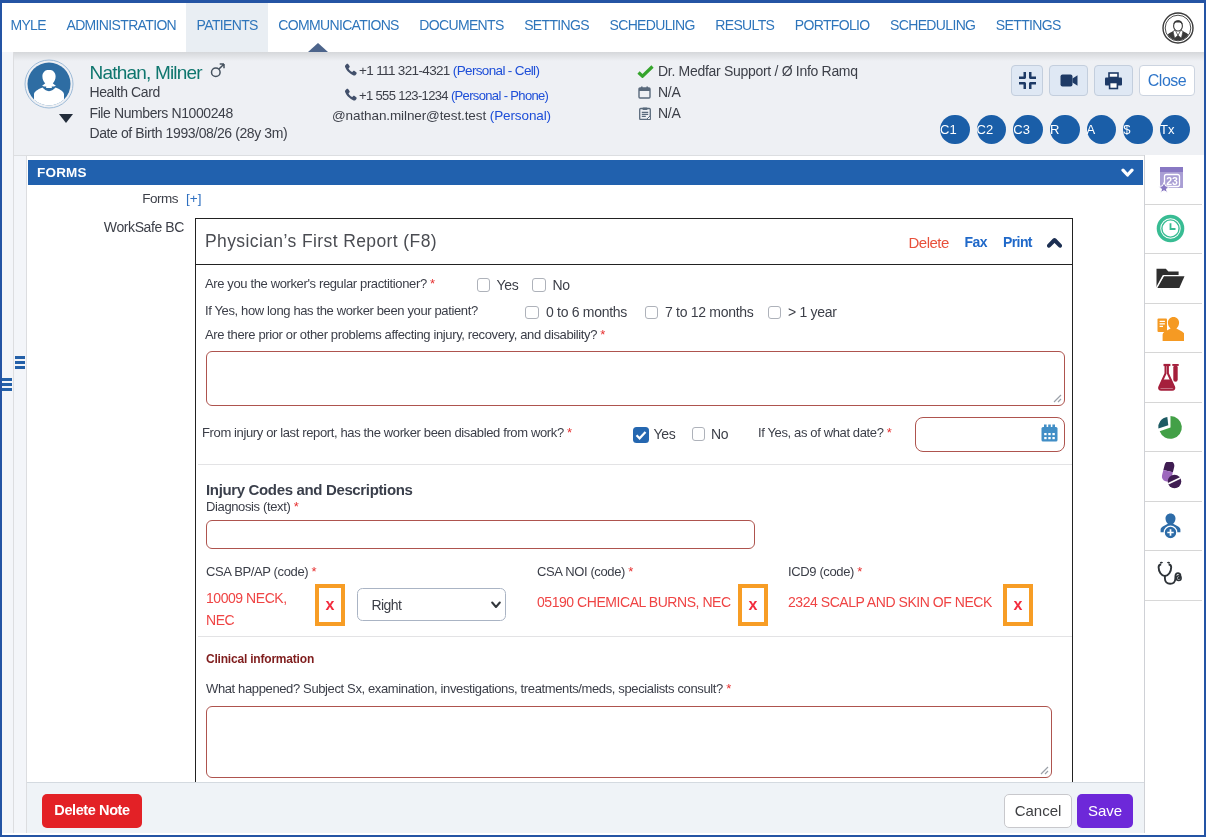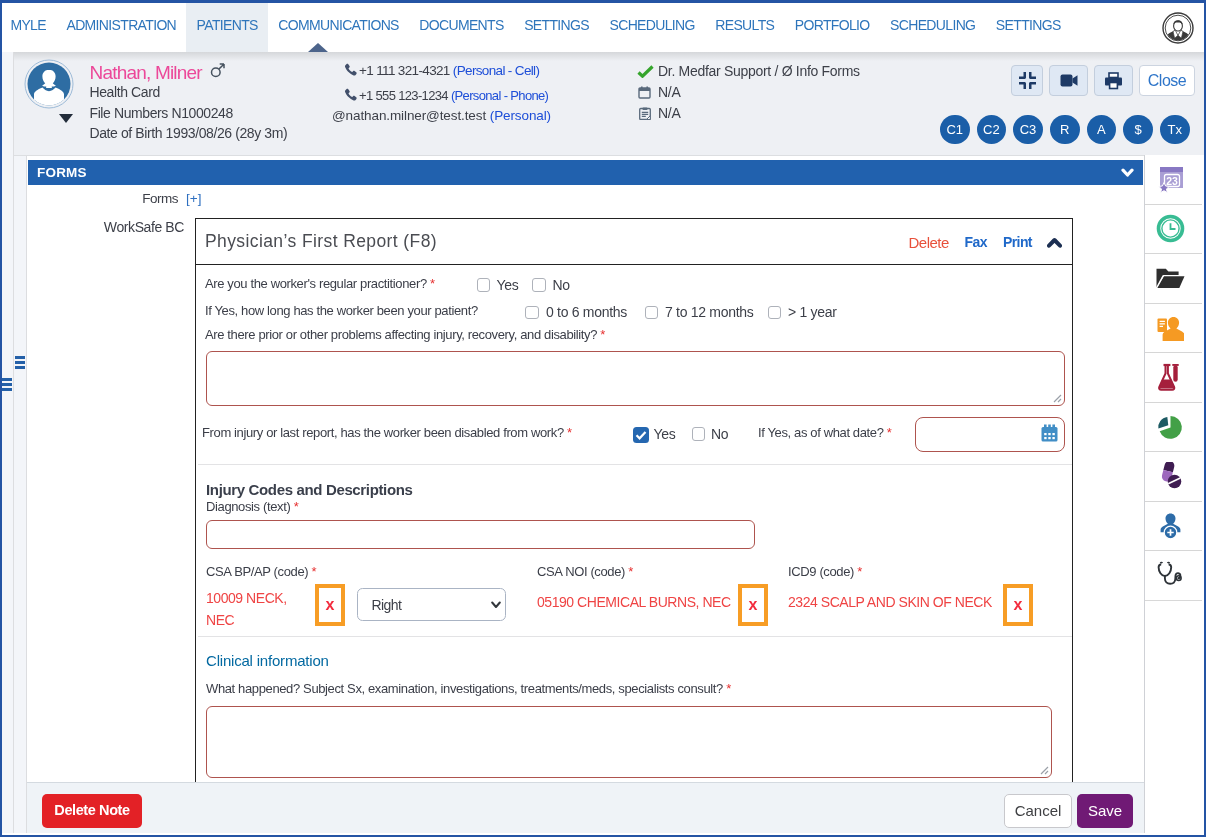--- a/index.html
+++ b/index.html
@@ -14,21 +14,21 @@
 #nav li{padding:0 10.25px;height:49.5px;line-height:45px;font-size:14px;letter-spacing:-0.65px;color:#2e75bb;white-space:nowrap}
 #nav li.act{background:#e9eef3}
 .tri-up{position:absolute;width:0;height:0;border-left:10.5px solid transparent;border-right:10.5px solid transparent;border-bottom:9.5px solid #4c648b}
 
 #phead{position:absolute;left:14px;top:52px;width:1189.5px;height:103.5px;background:linear-gradient(#d5d7da,#eef0f4 9px);border-bottom:1px solid #dcdee1}
 .dt{color:#3c3f48}
 .gt{color:#1d4ed8}
 
 .strip{position:absolute;background:#f3f5f9;border-right:1px solid #dcdde0}
 
-.circ{position:absolute;width:29.5px;height:29.5px;border-radius:50%;background:#1a5ea8;color:#fff;font-size:13px;text-align:center;line-height:30px}
+.circ{position:absolute;width:29.5px;height:29.5px;border-radius:50%;background:#1a5ea8;color:#fff;font-size:13px;text-align:left;line-height:30px}
 
 .hbtn{position:absolute;height:31px;background:#dfe8f4;border:1px solid #c3cedd;border-radius:4px;display:flex;align-items:center;justify-content:center}
 
 .cb{position:absolute;width:13.5px;height:13.5px;border:1.5px solid #aeb2ba;border-radius:3px;background:#fff}
 .q{position:absolute;font-size:13px;font-weight:normal;color:#3b3e48;white-space:nowrap;letter-spacing:-0.37px}
 .lab{position:absolute;font-size:14px;color:#3c3f48;white-space:nowrap;letter-spacing:-0.3px}
 .val{position:absolute;font-size:14px;color:#ef4444;white-space:nowrap;letter-spacing:-0.45px}
 .ast{color:#e63030}
 .redbox{position:absolute;border:1.5px solid #ae544e;border-radius:6px;background:#fff}
 .xbtn{position:absolute;width:30px;height:42px;border:4px solid #f79d25;background:#fff;color:#f32c3e;font-size:16px;font-weight:bold;text-align:center;line-height:33px}
@@ -96,21 +96,21 @@
 <circle cx="25" cy="25" r="21.5" fill="#2e6da3"></circle>
 <clipPath id="pav">
       <circle cx="25" cy="25" r="21.5"></circle>
     </clipPath>
 <g clip-path="url(#pav)" fill="#fff">
 <path d="M25 10.8c-4 0-6.6 2.9-6.6 6.6 0 2.6 1.1 5.3 2.8 6.9 0 0-1 1.6-3.1 2.1 1.3 1.1 3.1 1.3 4.2 1.2l-.2 1.5h5.8l-.2-1.5c1.1.1 2.9-.1 4.2-1.2-2.1-.5-3.1-2.1-3.1-2.1 1.7-1.6 2.8-4.3 2.8-6.9 0-3.7-2.6-6.6-6.6-6.6z"></path>
 <path d="M18.5 28.6c-5.3 1.9-8.5 4.5-8.5 7V47h30V35.6c0-2.5-3.2-5.1-8.5-7-1.5 1.9-3.8 3.6-6.5 3.6s-5-1.7-6.5-3.6z"></path>
 </g>
 </svg>
 <div class="abs" style="left:59px;top:114px;width:0;height:0;border-left:7px solid transparent;border-right:7px solid transparent;border-top:9px solid #222c3a"></div>
-<div class="abs" style="left:89.5px;top:62px;font-size:19px;letter-spacing:-0.8px;color:#ec4899">Nathan, Milner</div>
+<div class="abs" style="left:89.5px;top:62px;font-size:19px;letter-spacing:-0.8px;color:#0f766e">Nathan, Milner</div>
 <svg class="abs" style="left:210px;top:62px" width="16" height="16" viewBox="0 0 16 16">
     <circle cx="5.8" cy="10.2" r="4.3" fill="none" stroke="#46525f" stroke-width="1.5"></circle>
     <path d="M9 7 13.8 2.2M14 2h-4.3M14 2v4.3" stroke="#46525f" stroke-width="1.5" fill="none"></path>
   </svg>
 <div class="abs dt b" style="left:89.5px;top:84px;font-size:14px;letter-spacing:-0.4px">Health Card</div>
 <div class="abs dt" style="left:89.5px;top:104.5px;font-size:14px;letter-spacing:-0.4px"><span class="b">File Numbers</span> N1000248</div>
 <div class="abs dt" style="left:89.5px;top:124.5px;font-size:14px;letter-spacing:-0.4px"><span class="b">Date of Birth</span> 1993/08/26 (28y 3m)</div>
 
 <svg class="abs" style="left:343.5px;top:63px" width="13" height="13" viewBox="0 0 13 13">
     <path d="M2.6 1.1c.5-.4 1.3-.3 1.7.2l1.2 1.6c.4.5.3 1.2-.2 1.6l-.8.7c.3.8.8 1.6 1.5 2.3.7.7 1.5 1.2 2.3 1.5l.7-.8c.4-.5 1.1-.6 1.6-.2l1.6 1.2c.5.4.6 1.2.2 1.7l-.8 1c-.5.6-1.3.8-2 .5-1.8-.7-3.6-1.9-5.1-3.4C3 7.5 1.8 5.7 1.1 3.9c-.3-.7-.1-1.5.5-2z" fill="#42506b"></path>
@@ -118,21 +118,21 @@
 <div class="abs dt" style="left:359px;top:62.5px;font-size:13.5px;letter-spacing:-0.65px">+1 111 321-4321 <span class="gt">(Personal - Cell)</span></div>
 <svg class="abs" style="left:343.5px;top:88px" width="13" height="13" viewBox="0 0 13 13">
     <path d="M2.6 1.1c.5-.4 1.3-.3 1.7.2l1.2 1.6c.4.5.3 1.2-.2 1.6l-.8.7c.3.8.8 1.6 1.5 2.3.7.7 1.5 1.2 2.3 1.5l.7-.8c.4-.5 1.1-.6 1.6-.2l1.6 1.2c.5.4.6 1.2.2 1.7l-.8 1c-.5.6-1.3.8-2 .5-1.8-.7-3.6-1.9-5.1-3.4C3 7.5 1.8 5.7 1.1 3.9c-.3-.7-.1-1.5.5-2z" fill="#42506b"></path>
   </svg>
 <div class="abs dt" style="left:359px;top:87.5px;font-size:13px;letter-spacing:-0.65px">+1 555 123-1234 <span class="gt">(Personal - Phone)</span></div>
 <div class="abs dt" style="left:332px;top:108px;font-size:13.5px;letter-spacing:-0.1px">@nathan.milner@test.test <span class="gt">(Personal)</span></div>
 
 <svg class="abs" style="left:637px;top:65px" width="17" height="13" viewBox="0 0 17 13">
     <path d="M1.5 7.5 5.5 11.2 15.5 1.5" fill="none" stroke="#35a52c" stroke-width="3.2"></path>
   </svg>
-<div class="abs dt" style="left:658px;top:63px;font-size:14px;letter-spacing:-0.3px">Dr. Medfar Support / Ø Info Forms</div>
+<div class="abs dt" style="left:658px;top:63px;font-size:14px;letter-spacing:-0.3px">Dr. Medfar Support / Ø Info Ramq</div>
 <svg class="abs" style="left:638px;top:86px" width="13" height="13" viewBox="0 0 13 13">
     <rect x="1" y="2" width="11" height="10" rx="1" fill="none" stroke="#5a6a7c" stroke-width="1.4"></rect>
     <rect x="1" y="2" width="11" height="3" fill="#5a6a7c"></rect>
     <rect x="3" y="0.5" width="1.6" height="3" fill="#5a6a7c"></rect>
     <rect x="8.4" y="0.5" width="1.6" height="3" fill="#5a6a7c"></rect>
   </svg>
 <div class="abs dt" style="left:658px;top:84px;font-size:14px;letter-spacing:-0.3px">N/A</div>
 <svg class="abs" style="left:639px;top:107px" width="12" height="13" viewBox="0 0 12 13">
     <rect x="0.7" y="1.5" width="10.6" height="11" rx="1" fill="none" stroke="#5a6a7c" stroke-width="1.3"></rect>
     <rect x="3.5" y="0.4" width="5" height="2.6" rx="0.8" fill="#5a6a7c"></rect>
@@ -248,31 +248,31 @@
 <div class="abs" style="left:371.5px;top:597px;font-size:14px;letter-spacing:-0.6px;color:#3c3f48">Right</div>
 <svg class="abs" style="left:490.5px;top:600.5px" width="10" height="8" viewBox="0 0 10 8">
     <path d="M1.2 1.5 5 6 8.8 1.5" fill="none" stroke="#33373c" stroke-width="2" stroke-linecap="round" stroke-linejoin="round"></path>
   </svg>
 <div class="val" style="left:537px;top:593.5px">05190 CHEMICAL BURNS, NEC</div>
 <div class="xbtn" style="left:738px;top:584px">x</div>
 <div class="val" style="left:788px;top:593.5px">2324 SCALP AND SKIN OF NECK</div>
 <div class="xbtn" style="left:1003px;top:584px">x</div>
 
 <div class="abs" style="left:198px;top:636px;width:874px;height:1px;background:#e3e3e5"></div>
-<div class="abs dt" style="left:206px;top:652px;font-size:15px;font-weight:normal;letter-spacing:-0.2px;color:#0369a1">Clinical information</div>
+<div class="abs dt" style="left:206px;top:652px;font-size:12px;font-weight:bold;letter-spacing:-0.2px;color:#7f1d1d">Clinical information</div>
 <div class="q" style="left:206px;top:681px">What happened? Subject Sx, examination, investigations, treatments/meds, specialists consult? <span class="ast">*</span></div>
 <div class="redbox" style="left:206px;top:705.5px;width:846px;height:72.5px"></div>
 <svg class="abs" style="left:1040px;top:766px" width="9" height="9" viewBox="0 0 9 9">
     <path d="M8 1 1 8M8 5 5 8" stroke="#9aa0a8" stroke-width="1.2"></path>
   </svg>
 
 <div class="abs" style="left:27px;top:782px;width:1117px;height:51px;background:#eff3f7;border-top:1px solid #d4dae0"></div>
 <div class="abs" style="left:42px;top:794px;width:100px;height:33.5px;background:#e32126;border-radius:5px;color:#fff;font-size:14.5px;letter-spacing:-0.4px;font-weight:bold;text-align:center;line-height:33px">Delete Note</div>
 <div class="abs" style="left:1004px;top:794px;width:68px;height:33.5px;background:#fff;border:1px solid #c8c8cc;border-radius:5px;color:#3f4043;font-size:15px;text-align:center;line-height:32px">Cancel</div>
-<div class="abs" style="left:1077px;top:793.5px;width:56px;height:34px;background:#701a75;border-radius:5px;color:#fff;font-size:15px;text-align:center;line-height:34px">Save</div>
+<div class="abs" style="left:1077px;top:793.5px;width:56px;height:34px;background:#6d28d9;border-radius:5px;color:#fff;font-size:15px;text-align:center;line-height:34px">Save</div>
 
 <div id="sbar"></div>
 <div class="scell" style="left:1145px;top:155px">
 <svg width="27" height="29" viewBox="0 0 27 29">
       <rect x="3" y="2" width="23" height="5" fill="#8878c3"></rect>
       <rect x="3" y="7" width="23" height="16" fill="#a99ed4"></rect>
       <rect x="7.5" y="9.5" width="15" height="12" rx="2" fill="none" stroke="#fff" stroke-width="1.3"></rect>
       <text x="15" y="19.5" font-family="Liberation Sans" font-size="10.5" font-weight="bold" fill="#fff" text-anchor="middle">23</text>
       <path d="M7 17.5 8.6 21l3.7.4-2.8 2.5.8 3.7L7 25.7l-3.3 1.9.8-3.7-2.8-2.5 3.7-.4z" fill="#8878c3" stroke="#fff" stroke-width="1"></path>
     </svg>

